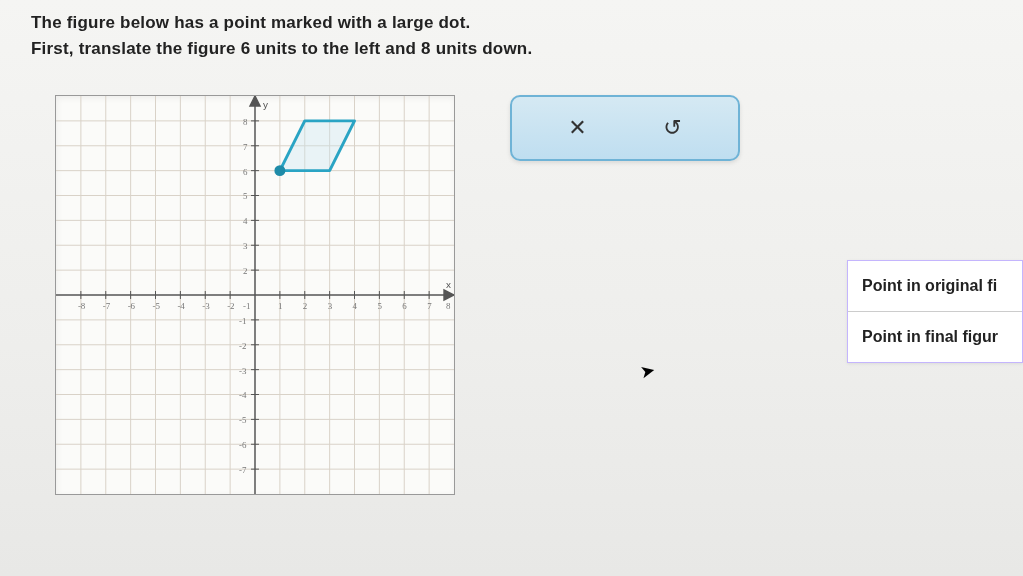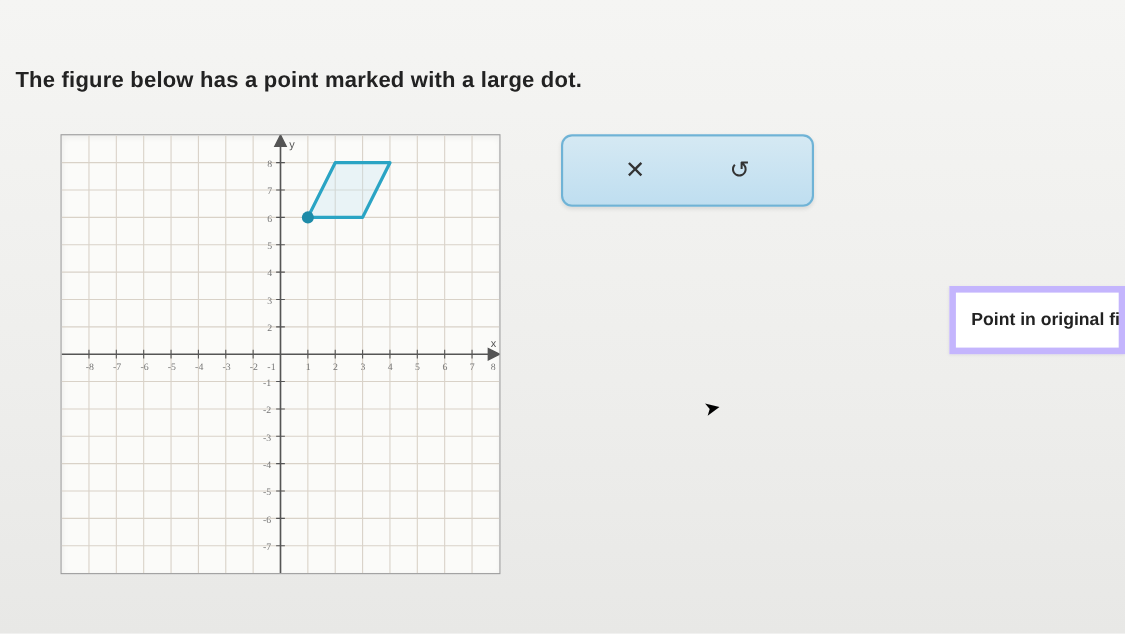--- a/index.html
+++ b/index.html
@@ -6,26 +6,25 @@
   body {
     font-family: Verdana, Geneva, sans-serif;
     background: linear-gradient(to bottom, #f5f5f3 0%, #eeeeec 60%, #e8e8e6 100%);
     width: 1023px;
     height: 576px;
     overflow: hidden;
     color: #222;
     position: relative;
   }
   .instructions {
-    padding: 10px 14px 6px 14px;
-    font-size: 20px;
+    padding: 10px 14px 6px 31px;
+    font-size: 17px;
     line-height: 1.5;
     font-weight: 600;
     letter-spacing: 0.2px;
-    margin-top: 48px;
   }
   .content-row {
     display: flex;
     align-items: flex-start;
     padding-left: 55px;
     margin-top: 28px;
   }
   .graph-wrap {
     width: 400px;
     height: 400px;
@@ -55,22 +54,22 @@
     display:flex; align-items:center; justify-content:center;
     font-size: 22px;
     color:#333;
     cursor:pointer;
     border-radius:4px;
   }
   .answer-panel {
     position:absolute;
     right:0;
     top:260px;
-    width:160px;
-    border:6px solid #c4b5fd;
+    width:176px;
+    border:1px solid #c4b5fd;
     background:#fff;
     box-shadow: 0 1px 3px rgba(0,0,0,0.08);
   }
   .answer-row {
     padding: 16px 10px 16px 14px;
     font-size: 16px;
     font-weight:600;
     white-space:nowrap;
     border-bottom:1px solid #ccc;
   }
@@ -82,20 +81,21 @@
     font-size:18px;
     color:#000;
     transform: rotate(-12deg);
   }
 </style>
 </head>
 <body>
 
 <div class="instructions">
   <div>The figure below has a point marked with a large dot.</div>
+  <div>First, translate the figure 6 units to the left and 8 units down.</div>
 </div>
 
 <div class="content-row">
   <div class="graph-wrap">
     <svg viewBox="0 0 400 400">
 
       <g stroke="#d9d2c8" stroke-width="1">
         <line x1="25" y1="0" x2="25" y2="400"></line>
           <line x1="50" y1="0" x2="50" y2="400"></line>
         <line x1="75" y1="0" x2="75" y2="400"></line>
@@ -211,15 +211,18 @@
     <div class="tool-btn">
       <span>↺</span>
     </div>
   </div>
 </div>
 
 <div class="answer-panel">
   <div class="answer-row">
     <span>Point in original fi</span>
   </div>
+  <div class="answer-row">
+    <span>Point in final figur</span>
+  </div>
 </div>
 
 <div class="cursor">➤</div>
 
 </body></html>

